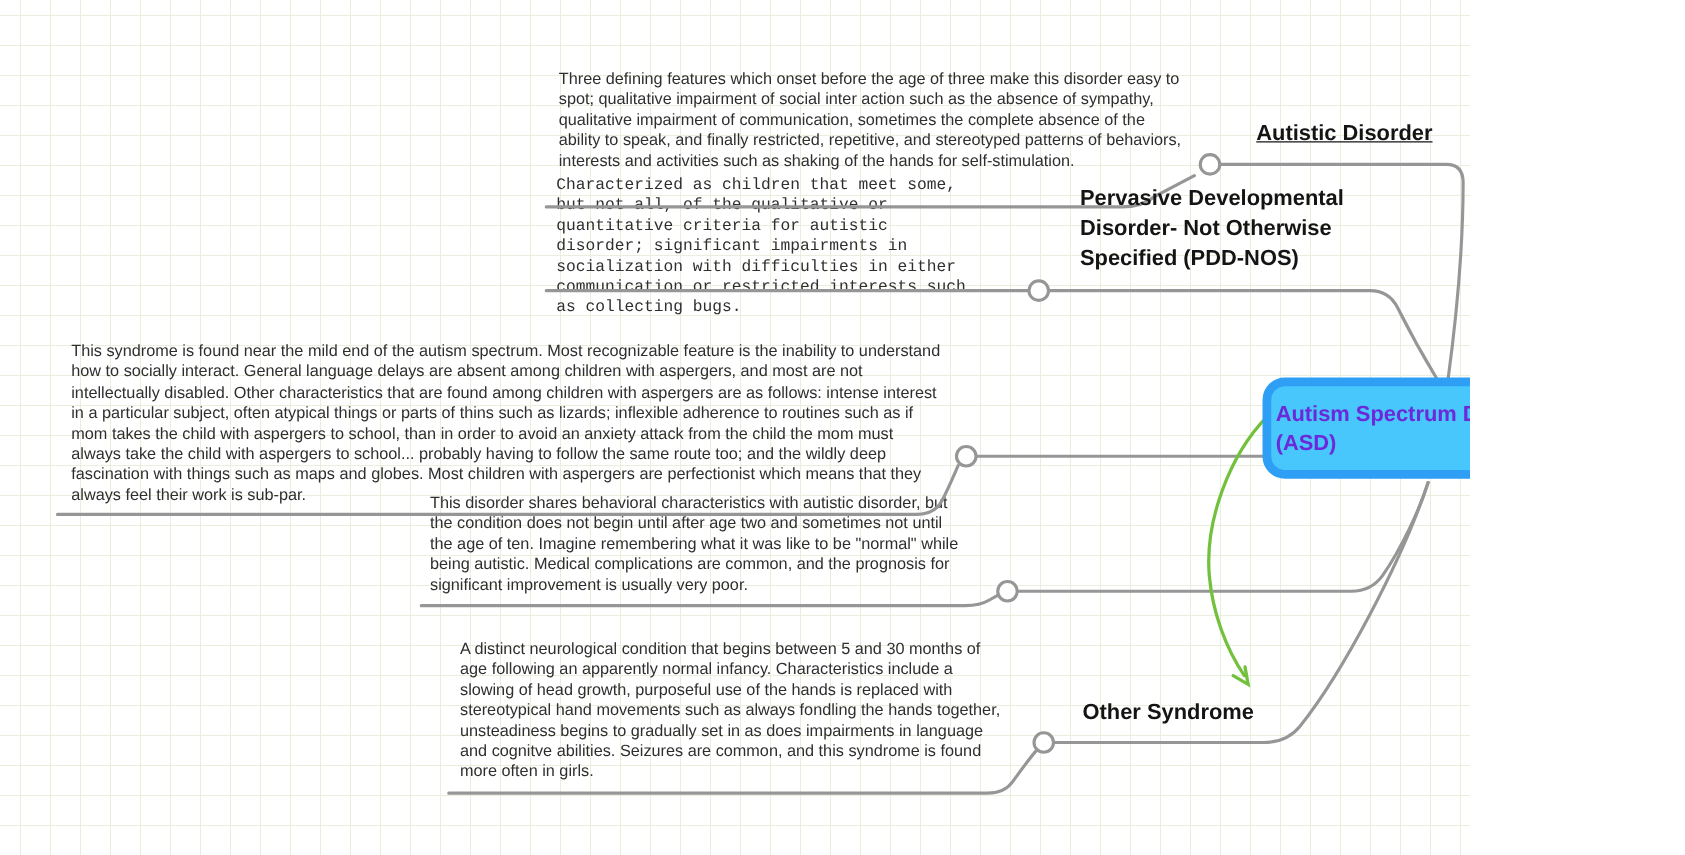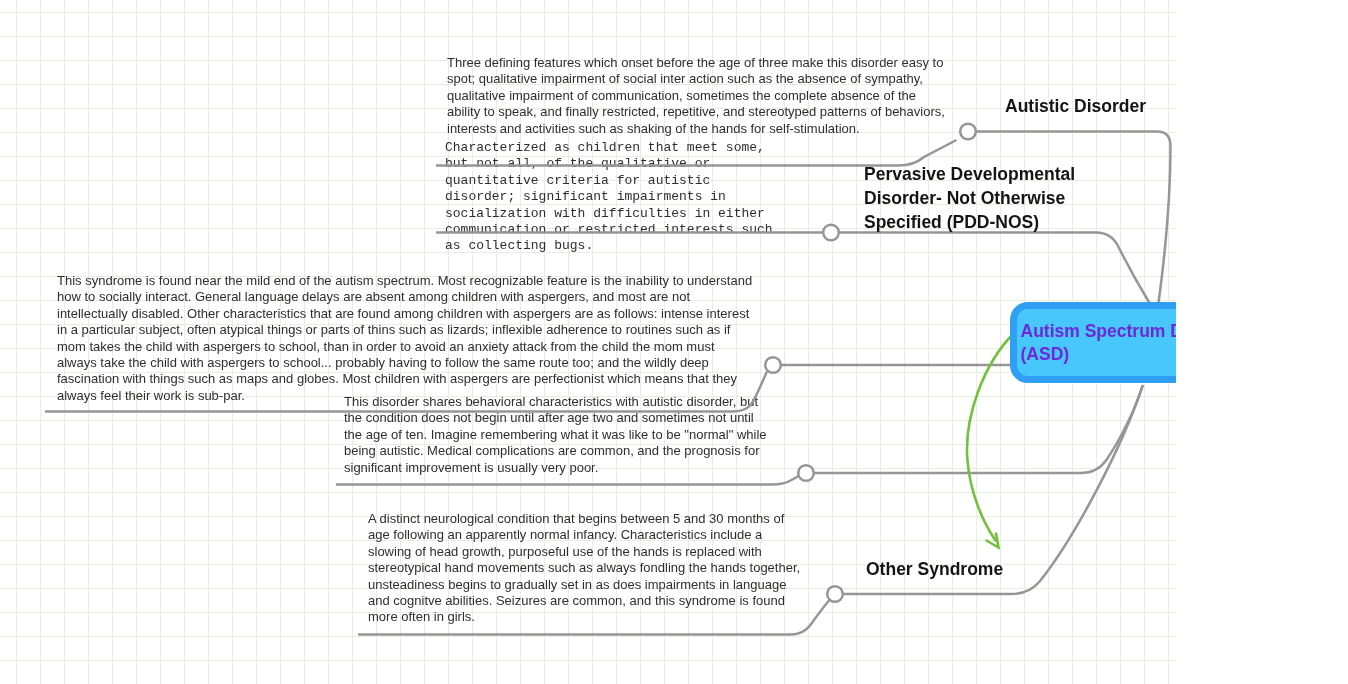--- a/index.html
+++ b/index.html
@@ -98,23 +98,23 @@
       <circle cx="773" cy="365" r="7.8"></circle>
       <circle cx="806" cy="473" r="7.8"></circle>
       <circle cx="835" cy="594" r="7.8"></circle>
     </g>
     <g stroke="#72c13c" stroke-width="2.6" fill="none" stroke-linecap="round">
       <path d="M 1013.5 333.5 C 984 363.5 963.5 417 967.5 461 C 970 489.5 980.5 518.5 995.5 540.5"></path>
       <path d="M 986.5 540.5 L 998.5 547.5 L 996 533.5"></path>
     </g>
   </svg>
 
-  <div class="branch-label" style="left:1005px; top:94px;">Autistic Disorder</div>
+  <div class="branch-label" style="left:1005px; top:94px;text-decoration:underline;">Autistic Disorder</div>
 
-  <div class="branch-label wrap" style="left:864px; top:162px; width:240px;">Pervasive Developmental Disorder- Not Otherwise Specified (PDD-NOS)</div>
+  <div class="branch-label wrap" style="left:864px; top:146px; width:240px;">Pervasive Developmental Disorder- Not Otherwise Specified (PDD-NOS)</div>
 
 
 
   <div class="branch-label" style="left:866px; top:557px;">Other Syndrome</div>
 
   <div class="root-node">
     <div class="root-label">Autism Spectrum Disorders (ASD)</div>
   </div>
 
 </div>

